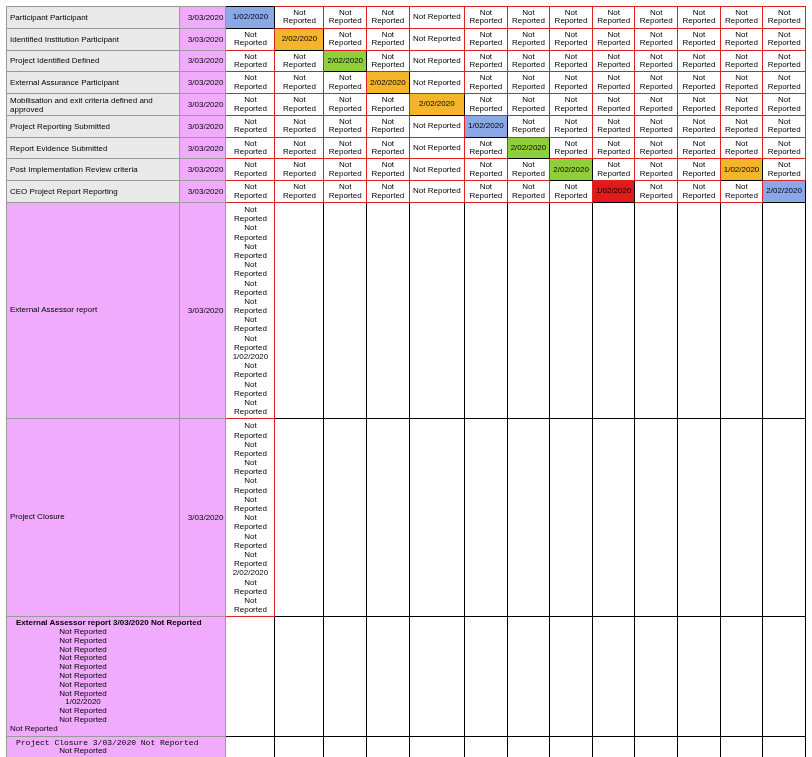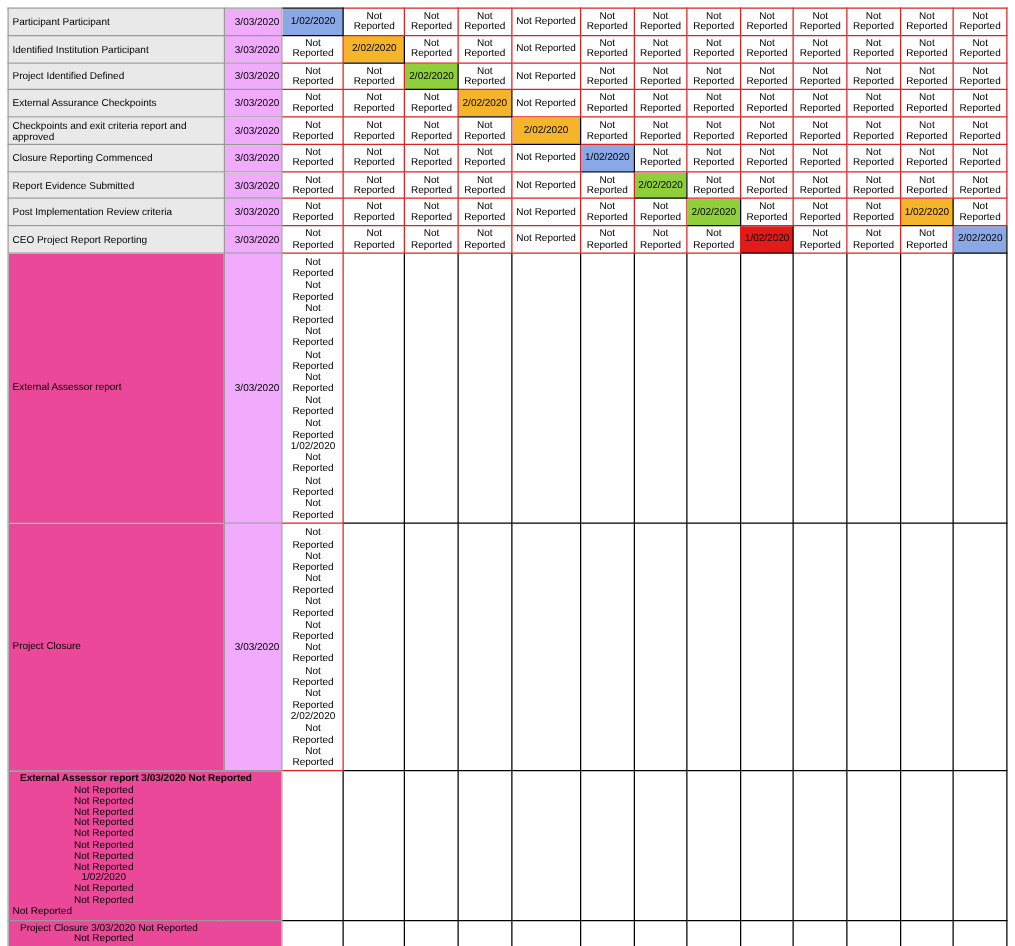--- a/index.html
+++ b/index.html
@@ -18,21 +18,21 @@
     overflow: hidden;
   }
   .label-col { width: 162px; background: #e9e9e9; border: 1px solid #999; text-align: left; padding-left:3px; }
   .date-col  { width: 44px;  background: #f0abfc; border: 1px solid #999; text-align: right; }
   .cell      { width: 42px;  border: 1px solid #000; text-align: center; line-height: 1.05; padding:2px 1px; }
   .pink  { border: 1px solid #d22; background: #fff; }
   .blue  { background: #8aa7e6; }
   .orange{ background: #f5b52b; }
   .green { background: #8fcf3c; }
   .red   { background: #e21a1a; color:#000; }
-  .tall-label { background:#ec4899; border:1px solid #999; text-align:left; padding:2px 3px; line-height:1.1; }
+  .tall-label { background:#f0abfc; border:1px solid #999; text-align:left; padding:2px 3px; line-height:1.1; }
   .tall-cell  { border:1px solid #000; }
   .tall-cell.first { border:1px solid #d22; text-align:center; line-height:1.15; padding:2px; }
   .indent { padding-left: 26px; display:block; text-align:left; }
   .multi { white-space: pre-line; }
 </style>
 </head>
 <body>
 
 <table>
   <colgroup>
@@ -98,55 +98,55 @@
         <td class="cell pink">Not Reported</td>
         <td class="cell pink">Not Reported</td>
         <td class="cell pink">Not Reported</td>
         <td class="cell pink">Not Reported</td>
         <td class="cell pink">Not Reported</td>
         <td class="cell pink">Not Reported</td>
         <td class="cell pink">Not Reported</td>
         <td class="cell pink">Not Reported</td>
       </tr>
       <tr>
-        <td class="label-col">External Assurance Checkpoints</td>
+        <td class="label-col">External Assurance Participant</td>
         <td class="date-col">3/03/2020</td>
         <td class="cell pink">Not Reported</td>
         <td class="cell pink">Not Reported</td>
         <td class="cell pink">Not Reported</td>
         <td class="cell orange">2/02/2020</td>
         <td class="cell pink">Not Reported</td>
         <td class="cell pink">Not Reported</td>
         <td class="cell pink">Not Reported</td>
         <td class="cell pink">Not Reported</td>
         <td class="cell pink">Not Reported</td>
         <td class="cell pink">Not Reported</td>
         <td class="cell pink">Not Reported</td>
         <td class="cell pink">Not Reported</td>
         <td class="cell pink">Not Reported</td>
       </tr>
       <tr>
-        <td class="label-col">Checkpoints and exit criteria report and approved</td>
+        <td class="label-col">Mobilisation and exit criteria defined and approved</td>
         <td class="date-col">3/03/2020</td>
         <td class="cell pink">Not Reported</td>
         <td class="cell pink">Not Reported</td>
         <td class="cell pink">Not Reported</td>
         <td class="cell pink">Not Reported</td>
         <td class="cell orange">2/02/2020</td>
         <td class="cell pink">Not Reported</td>
         <td class="cell pink">Not Reported</td>
         <td class="cell pink">Not Reported</td>
         <td class="cell pink">Not Reported</td>
         <td class="cell pink">Not Reported</td>
         <td class="cell pink">Not Reported</td>
         <td class="cell pink">Not Reported</td>
         <td class="cell pink">Not Reported</td>
       </tr>
       <tr>
-        <td class="label-col">Closure Reporting Commenced</td>
+        <td class="label-col">Project Reporting Submitted</td>
         <td class="date-col">3/03/2020</td>
         <td class="cell pink">Not Reported</td>
         <td class="cell pink">Not Reported</td>
         <td class="cell pink">Not Reported</td>
         <td class="cell pink">Not Reported</td>
         <td class="cell pink">Not Reported</td>
         <td class="cell blue">1/02/2020</td>
         <td class="cell pink">Not Reported</td>
         <td class="cell pink">Not Reported</td>
         <td class="cell pink">Not Reported</td>
@@ -285,21 +285,21 @@
         <td class="tall-cell"></td>
         <td class="tall-cell"></td>
         <td class="tall-cell"></td>
         <td class="tall-cell"></td>
         <td class="tall-cell"></td>
         <td class="tall-cell"></td>
         <td class="tall-cell"></td>
       </tr>
       <tr>
         <td class="tall-label" colspan="2" style="vertical-align: top;">
-          <div style="padding-left: 6px;">Project Closure  3/03/2020  Not Reported</div>
+          <div style="padding-left: 6px; font-family: Liberation Mono, monospace;">Project Closure  3/03/2020  Not Reported</div>
           <span class="indent" style="text-align: center; width: 120px;">Not Reported</span>
           <span class="indent" style="text-align: center; width: 120px;">Not Reported</span>
         </td>
         <td class="tall-cell"></td>
         <td class="tall-cell"></td>
         <td class="tall-cell"></td>
         <td class="tall-cell"></td>
         <td class="tall-cell"></td>
         <td class="tall-cell"></td>
         <td class="tall-cell"></td>

